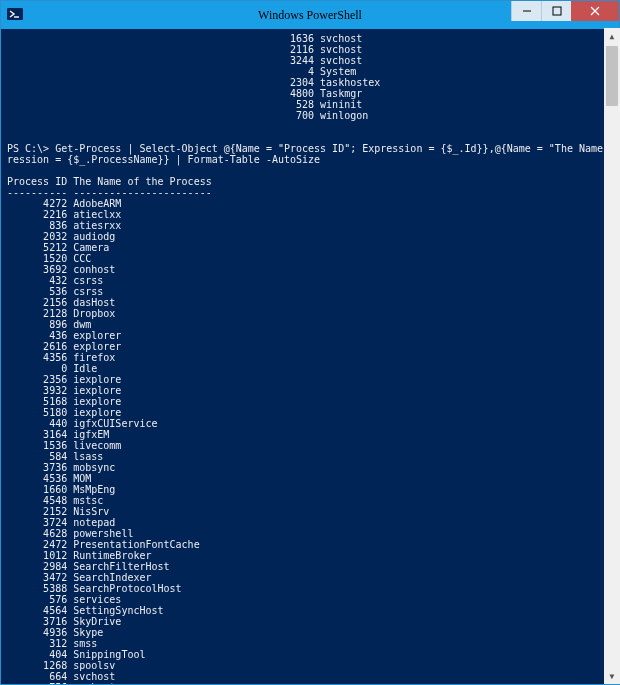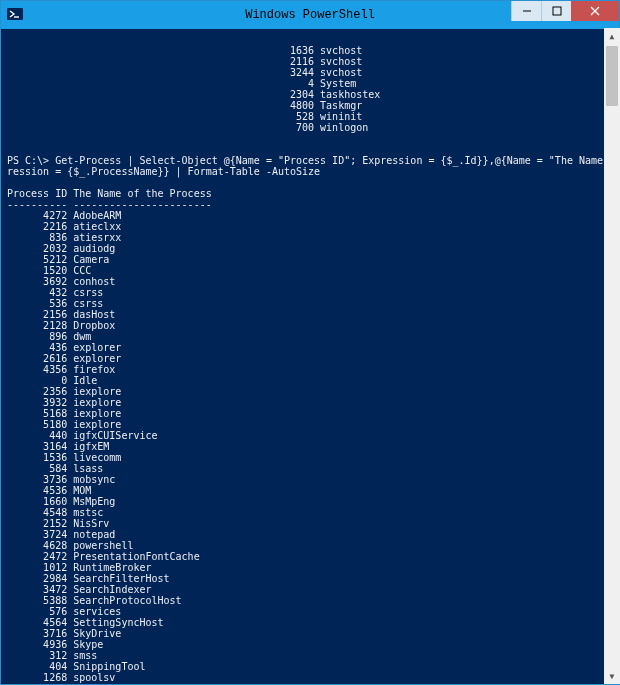--- a/index.html
+++ b/index.html
@@ -1,25 +1,25 @@
 <!DOCTYPE html>
 <html><head>
 <meta charset="utf-8">
 <style>
   * { margin: 0; padding: 0; box-sizing: border-box; }
   html, body { width: 620px; height: 685px; overflow: hidden; font-family: Consolas, "Lucida Console", monospace; }
   .window { width: 620px; height: 685px; background: #1a9ee6; display: flex; flex-direction: column; border: 1px solid #2b8fcf; }
   .titlebar { height: 28px; background: #1a9ee6; display: flex; align-items: center; position: relative; }
-  .title { flex: 1; text-align: center; font-family: Liberation Mono, monospace; font-size: 12px; color: #000; }
+  .title { flex: 1; text-align: center; font-family: Liberation Serif, serif; font-size: 12px; color: #000; }
   .title-icon { position: absolute; left: 6px; top: 5px; width: 16px; height: 16px; }
   .win-controls { position: absolute; right: 0; top: 0; display: flex; height: 20px; }
   .win-btn { width: 30px; height: 20px; display: flex; align-items: center; justify-content: center; font-family: "Segoe UI", sans-serif; font-size: 11px; cursor: pointer; }
   .win-btn.min, .win-btn.max { background: #d9e8f3; color: #000; border-left: 1px solid #b0cde0; }
   .win-btn.close { background: #c75050; color: #fff; width: 48px; }
-  .terminal { flex: 1; background: #012456; color: #eeedf0; font-size: 10px; line-height: 11px; padding: 16px 0 4px 6px; overflow: hidden; position: relative; white-space: pre; }
+  .terminal { flex: 1; background: #012456; color: #eeedf0; font-size: 10px; line-height: 11px; padding: 4px 0 4px 6px; overflow: hidden; position: relative; white-space: pre; }
   .scrollbar { position: absolute; right: 0; top: 28px; bottom: 1px; width: 16px; background: #f0f0f0; }
   .scroll-thumb { position: absolute; left: 2px; right: 2px; top: 18px; height: 60px; background: #c2c2c2; border-radius: 1px; }
   .scroll-btn { position: absolute; left: 0; right: 0; height: 16px; display: flex; align-items: center; justify-content: center; color: #555; font-size: 8px; }
   .scroll-btn.up { top: 0; }
   .scroll-btn.down { bottom: 0; }
   .row { white-space: pre; }
 </style>
 </head>
 <body>
 

